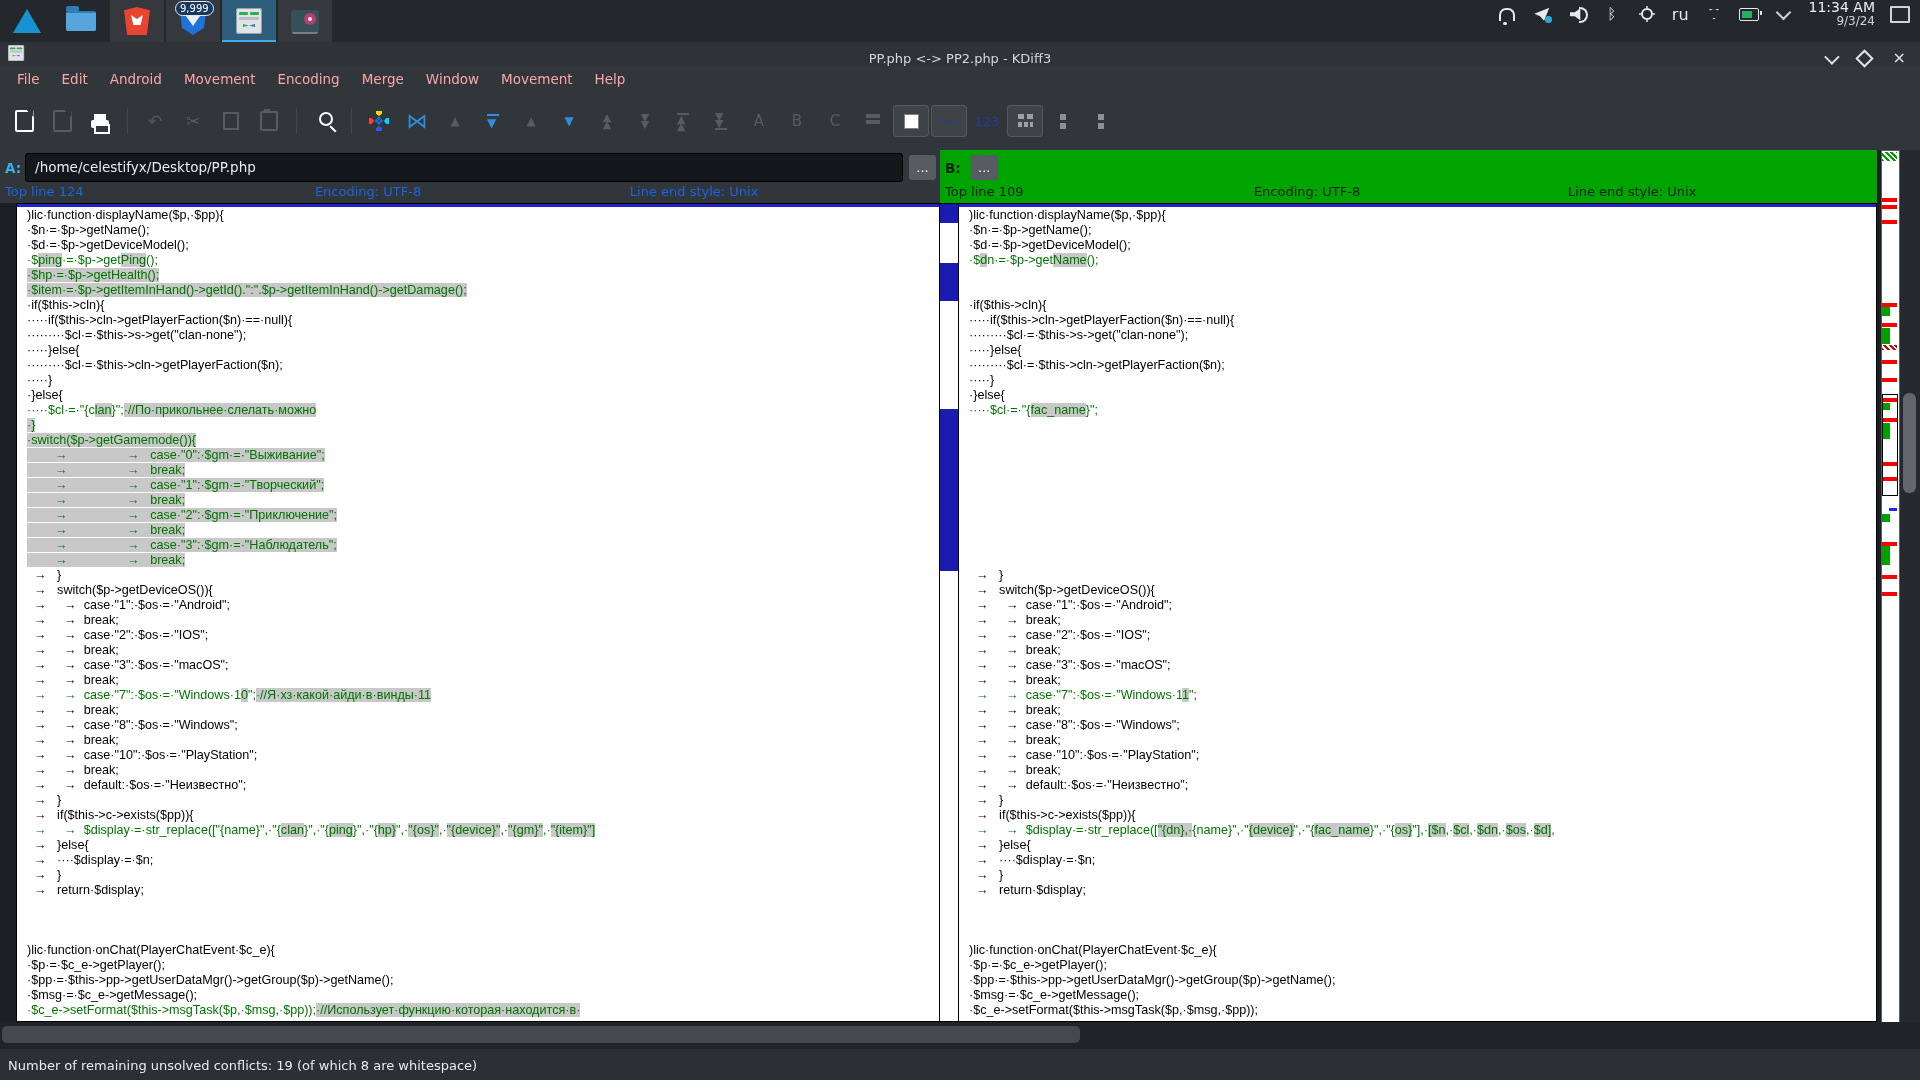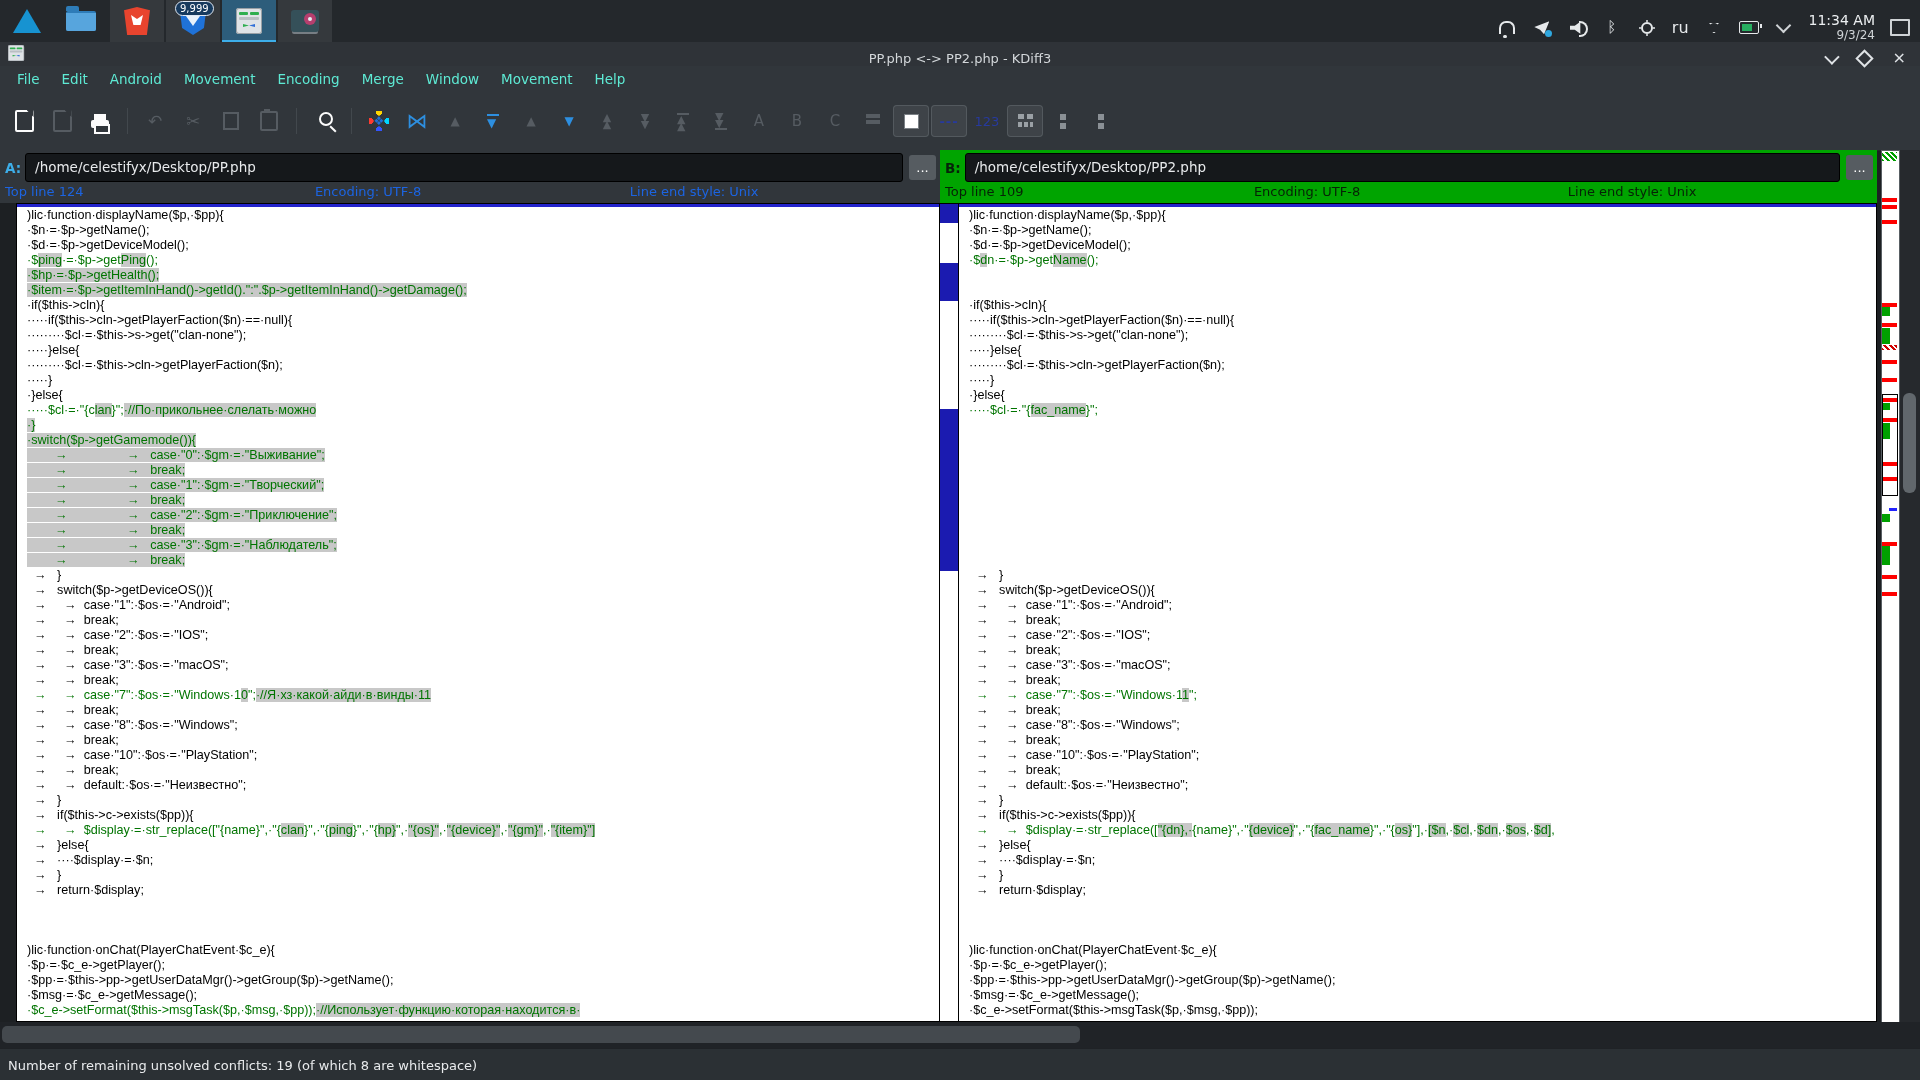--- a/index.html
+++ b/index.html
@@ -1,21 +1,21 @@
 <!DOCTYPE html>
 <html><head>
 <meta charset="utf-8">
 <style>
   html,body{margin:0;padding:0;background:#1d2023;}
   body{width:1920px;height:1080px;position:relative;overflow:hidden;
        font-family:"DejaVu Sans",sans-serif;-webkit-font-smoothing:antialiased;}
   .abs{position:absolute;}
 
   
-  .taskbar{left:0;top:0;width:1920px;height:42px;background:#24282c;display:flex;align-items:flex-end;}
+  .taskbar{left:0;top:0;width:1920px;height:42px;background:#24282c;display:flex;align-items:flex-start;}
   .tb-apps{display:flex;align-items:center;height:42px;}
   .tile{width:54px;height:42px;display:flex;align-items:center;justify-content:center;position:relative;}
   .tile.framed{background:#35393d;margin-left:2px;}
   .tile.active{background:#2d5d7b;box-shadow:inset 0 -2px 0 #3daee9;}
   .arch{width:0;height:0;border-left:14px solid transparent;border-right:14px solid transparent;border-bottom:24px solid #1793d1;}
   .folder{width:30px;height:20px;background:#2e7cb8;border-radius:2px;position:relative;}
   .folder::before{content:"";position:absolute;top:-5px;left:0;width:13px;height:5px;background:#2e7cb8;border-radius:2px 2px 0 0;}
   .folder::after{content:"";position:absolute;top:2px;left:0;width:30px;height:18px;background:#57a5dd;border-radius:0 0 2px 2px;}
   .brave{width:26px;height:28px;background:#e8442e;clip-path:polygon(50% 0,100% 12%,88% 100%,50% 100%,12% 100%,0 12%);position:relative;}
   .brave::after{content:"";position:absolute;left:7px;top:8px;width:12px;height:10px;background:#fff;clip-path:polygon(0 0,50% 40%,100% 0,80% 100%,20% 100%);}
@@ -62,21 +62,21 @@
   .titlebar{left:0;top:42px;width:1920px;height:24px;background:#2f3338;display:flex;align-items:flex-end;}
   .title-ic{margin-left:8px;transform:scale(.62);transform-origin:left center;}
   .title-text{position:absolute;left:0;right:0;text-align:center;font-size:13px;color:#d3d7da;}
   .winbtns{margin-left:auto;display:flex;align-items:center;gap:22px;padding-right:14px;z-index:2;}
   .wb-min{width:9px;height:9px;border-right:2px solid #dfe3e6;border-bottom:2px solid #dfe3e6;transform:rotate(45deg) translateY(-2px);}
   .wb-max{width:9px;height:9px;border:2px solid #dfe3e6;transform:rotate(45deg);}
   .wb-close{font-size:16px;color:#dfe3e6;line-height:1;}
 
   
   .menubar{left:0;top:66px;width:1920px;height:26px;background:#31363b;display:flex;align-items:center;padding-left:6px;}
-  .menu-item{padding:0 11px;font-size:13.5px;color:#5eead4;line-height:26px;}
+  .menu-item{padding:0 11px;font-size:13.5px;color:#fca5a5;line-height:26px;}
 
   
   .toolbar{left:0;top:92px;width:1920px;height:58px;background:#31363b;border-bottom:1px solid #26292d;display:flex;align-items:center;padding-left:6px;gap:2px;}
   .tbtn{min-width:36px;height:32px;display:flex;align-items:center;justify-content:center;border-radius:4px;position:relative;}
   .tbtn.pressed{background:#3e4348;box-shadow:inset 0 0 0 1px #53595e;}
   .tsep{width:1px;height:26px;background:#42484d;margin:0 7px;}
   .ic-doc{width:15px;height:18px;border:2px solid #fcfcfc;border-radius:2px;position:relative;}
   .ic-doc::after{content:"";position:absolute;right:-2px;top:-2px;width:7px;height:7px;background:#31363b;clip-path:polygon(0 0,100% 100%,100% 0);}
   .ic-doc.dis{border-color:#565c62;}
   .ic-print{width:18px;height:8px;background:#fcfcfc;border-radius:2px;position:relative;margin-top:6px;}
@@ -380,21 +380,20 @@
   </div>
   <div class="statrow">
     <span class="st1">Top line 124</span>
     <span class="st2">Encoding: UTF-8</span>
     <span class="st3">Line end style: Unix</span>
   </div>
 </div>
 <div class="abs hdrB">
   <div class="pathrow">
     <span class="plabel">B:</span>
-    <div class="pinput">/home/celestifyx/Desktop/PP2.php</div>
     <div class="pbrowse">...</div>
   </div>
   <div class="statrow">
     <span class="st1">Top line 109</span>
     <span class="st2">Encoding: UTF-8</span>
     <span class="st3">Line end style: Unix</span>
   </div>
 </div>
 
 <div class="abs pane paneA"><div class="code" id="codeA"><div class="cl"><span class="tk">)lic·function·displayName($p,·$pp){</span></div><div class="cl"><span class="tk">·$n·=·$p-&gt;getName();</span></div><div class="cl"><span class="tk">·$d·=·$p-&gt;getDeviceModel();</span></div><div class="cl"><span class="tg">·$</span><span class="tg hl">ping</span><span class="tg">·=·$p-&gt;get</span><span class="tg hl">Ping</span><span class="tg">();</span></div><div class="cl"><span class="tg hl">·$hp·=·$p-&gt;getHealth();</span></div><div class="cl"><span class="tg hl">·$item·=·$p-&gt;getItemInHand()-&gt;getId().":".$p-&gt;getItemInHand()-&gt;getDamage();</span></div><div class="cl"><span class="tk">·if($this-&gt;cln){</span></div><div class="cl"><span class="tk">·····if($this-&gt;cln-&gt;getPlayerFaction($n)·==·null){</span></div><div class="cl"><span class="tk">·········$cl·=·$this-&gt;s-&gt;get("clan-none");</span></div><div class="cl"><span class="tk">·····}else{</span></div><div class="cl"><span class="tk">·········$cl·=·$this-&gt;cln-&gt;getPlayerFaction($n);</span></div><div class="cl"><span class="tk">·····}</span></div><div class="cl"><span class="tk">·}else{</span></div><div class="cl"><span class="tg">·····$cl·=·"{c</span><span class="tg hl">lan</span><span class="tg">}";</span><span class="tg hl">·//По·прикольнее·слелать·можно</span></div><div class="cl"><span class="tg hl">·}</span></div><div class="cl"><span class="tg hl">·switch($p-&gt;getGamemode()){</span></div><div class="cl"><span class="tg hl">        →                 →   case·"0":·$gm·=·"Выживание";</span></div><div class="cl"><span class="tg hl">        →                 →   break;</span></div><div class="cl"><span class="tg hl">        →                 →   case·"1":·$gm·=·"Творческий";</span></div><div class="cl"><span class="tg hl">        →                 →   break;</span></div><div class="cl"><span class="tg hl">        →                 →   case·"2":·$gm·=·"Приключение";</span></div><div class="cl"><span class="tg hl">        →                 →   break;</span></div><div class="cl"><span class="tg hl">        →                 →   case·"3":·$gm·=·"Наблюдатель";</span></div><div class="cl"><span class="tg hl">        →                 →   break;</span></div><div class="cl"><span class="tk">  →   }</span></div><div class="cl"><span class="tk">  →   switch($p-&gt;getDeviceOS()){</span></div><div class="cl"><span class="tk">  →     →  case·"1":·$os·=·"Android";</span></div><div class="cl"><span class="tk">  →     →  break;</span></div><div class="cl"><span class="tk">  →     →  case·"2":·$os·=·"IOS";</span></div><div class="cl"><span class="tk">  →     →  break;</span></div><div class="cl"><span class="tk">  →     →  case·"3":·$os·=·"macOS";</span></div><div class="cl"><span class="tk">  →     →  break;</span></div><div class="cl"><span class="tg">  →     →  case·"7":·$os·=·"Windows·1</span><span class="tg hl">0</span><span class="tg">";</span><span class="tg hl">·//Я·хз·какой·айди·в·винды·11</span></div><div class="cl"><span class="tk">  →     →  break;</span></div><div class="cl"><span class="tk">  →     →  case·"8":·$os·=·"Windows";</span></div><div class="cl"><span class="tk">  →     →  break;</span></div><div class="cl"><span class="tk">  →     →  case·"10":·$os·=·"PlayStation";</span></div><div class="cl"><span class="tk">  →     →  break;</span></div><div class="cl"><span class="tk">  →     →  default:·$os·=·"Неизвестно";</span></div><div class="cl"><span class="tk">  →   }</span></div><div class="cl"><span class="tk">  →   if($this-&gt;c-&gt;exists($pp)){</span></div><div class="cl"><span class="tg">  →     →  $display·=·str_replace(["{name}",·"{</span><span class="tg hl">clan</span><span class="tg">}",·"{</span><span class="tg hl">ping</span><span class="tg">}",·"{</span><span class="tg hl">hp}</span><span class="tg">",·</span><span class="tg hl">"{os}"</span><span class="tg">,·</span><span class="tg hl">"{device}"</span><span class="tg">,·</span><span class="tg hl">"{gm}"</span><span class="tg">,·</span><span class="tg hl">"{item}"]</span></div><div class="cl"><span class="tk">  →   }else{</span></div><div class="cl"><span class="tk">  →   ····$display·=·$n;</span></div><div class="cl"><span class="tk">  →   }</span></div><div class="cl"><span class="tk">  →   return·$display;</span></div><div class="cl"></div><div class="cl"></div><div class="cl"></div><div class="cl"><span class="tk">)lic·function·onChat(PlayerChatEvent·$c_e){</span></div><div class="cl"><span class="tk">·$p·=·$c_e-&gt;getPlayer();</span></div><div class="cl"><span class="tk">·$pp·=·$this-&gt;pp-&gt;getUserDataMgr()-&gt;getGroup($p)-&gt;getName();</span></div><div class="cl"><span class="tk">·$msg·=·$c_e-&gt;getMessage();</span></div><div class="cl"><span class="tg">·$c_e-&gt;setFormat($this-&gt;msgTask($p,·$msg,·$pp));</span><span class="tg hl">·//Использует·функцию·которая·находится·в·</span></div></div></div>

